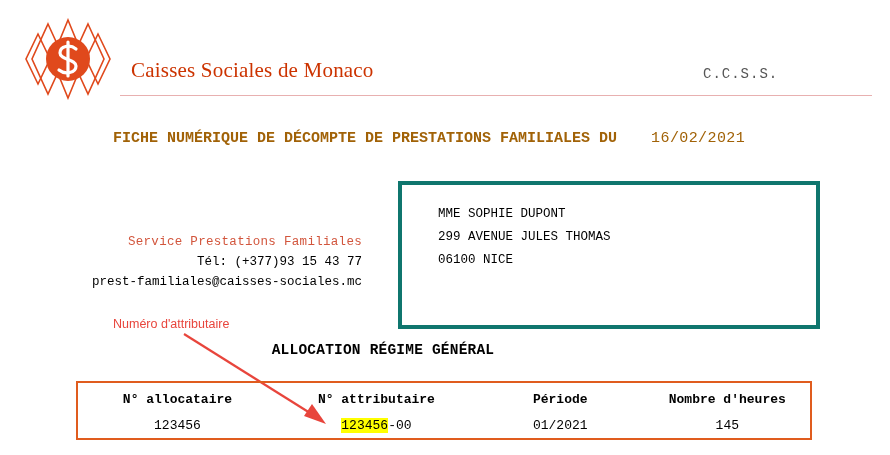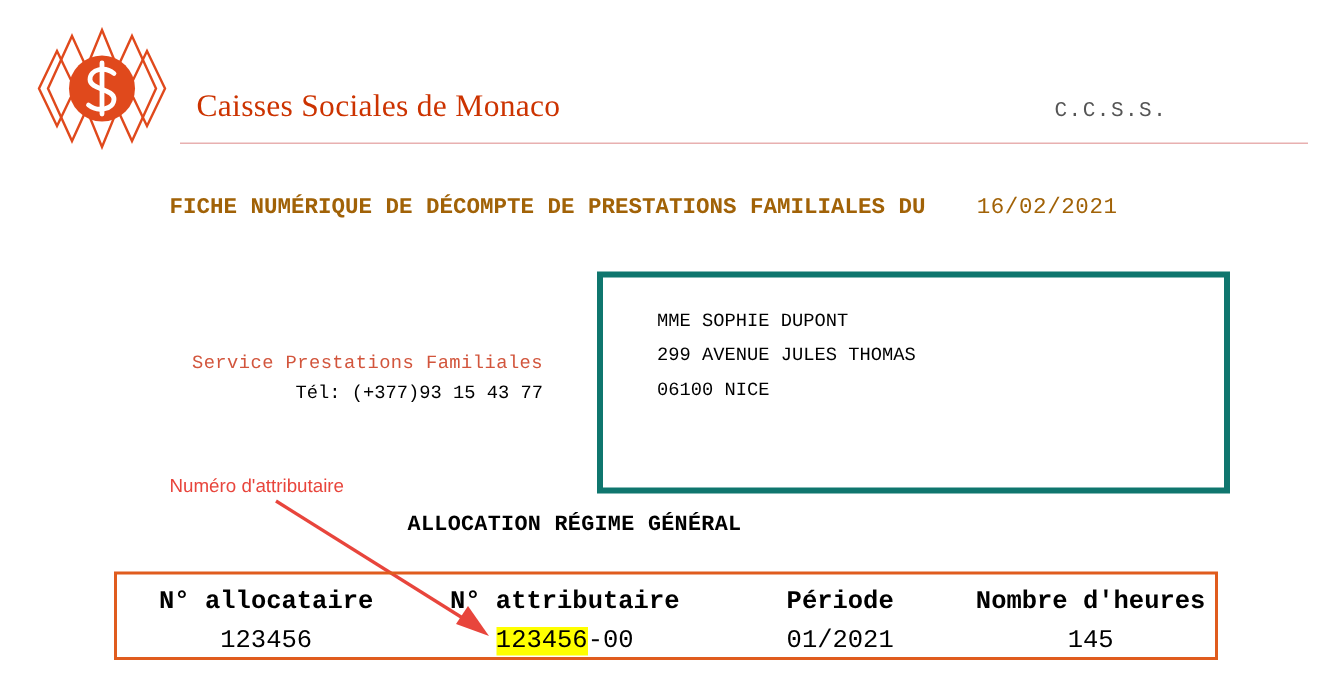--- a/index.html
+++ b/index.html
@@ -156,21 +156,21 @@
     width: 736px;
     height: 59px;
     border: 2px solid #e05c1e;
     box-sizing: border-box;
   }
   table.data-table {
     width: 100%;
     height: 100%;
     border-collapse: collapse;
     font-family: "Liberation Mono", monospace;
-    font-size: 17px;
+    font-size: 13px;
     color: #000000;
   }
   table.data-table th {
     font-weight: bold;
     text-align: center;
     padding-top: 9px;
     padding-bottom: 0;
     white-space: nowrap;
   }
   table.data-table td {
@@ -214,20 +214,21 @@
   <div id="header-rule"></div>
 </div>
 
 <div id="doc-title-row">
   <span>FICHE NUMÉRIQUE DE DÉCOMPTE DE PRESTATIONS FAMILIALES DU</span><span id="doc-title-date">16/02/2021</span>
 </div>
 
 <div id="contact-block">
   <div id="contact-service">Service Prestations Familiales</div>
   <div>Tél: (+377)93 15 43 77</div>
+  <div>prest-familiales@caisses-sociales.mc</div>
 </div>
 
 <div id="address-box">
   <div id="address-lines">
     <div>MME SOPHIE DUPONT</div>
     <div>299 AVENUE JULES THOMAS</div>
     <div>06100 NICE</div>
   </div>
 </div>
 

